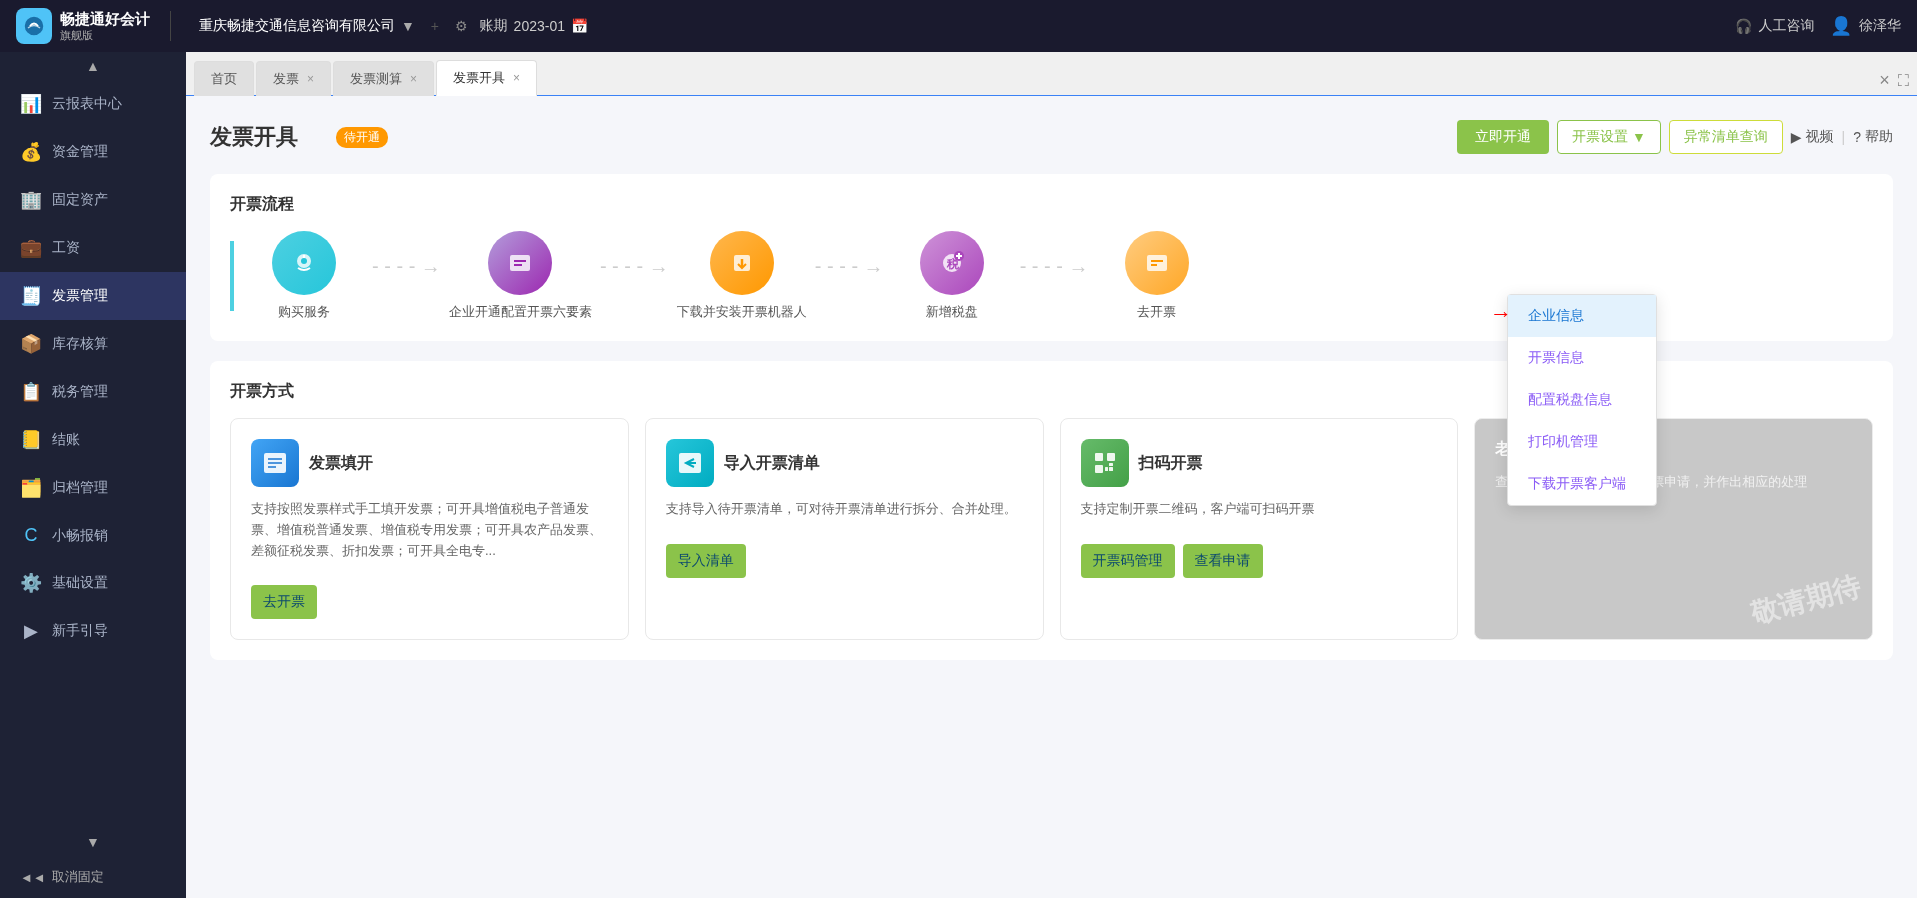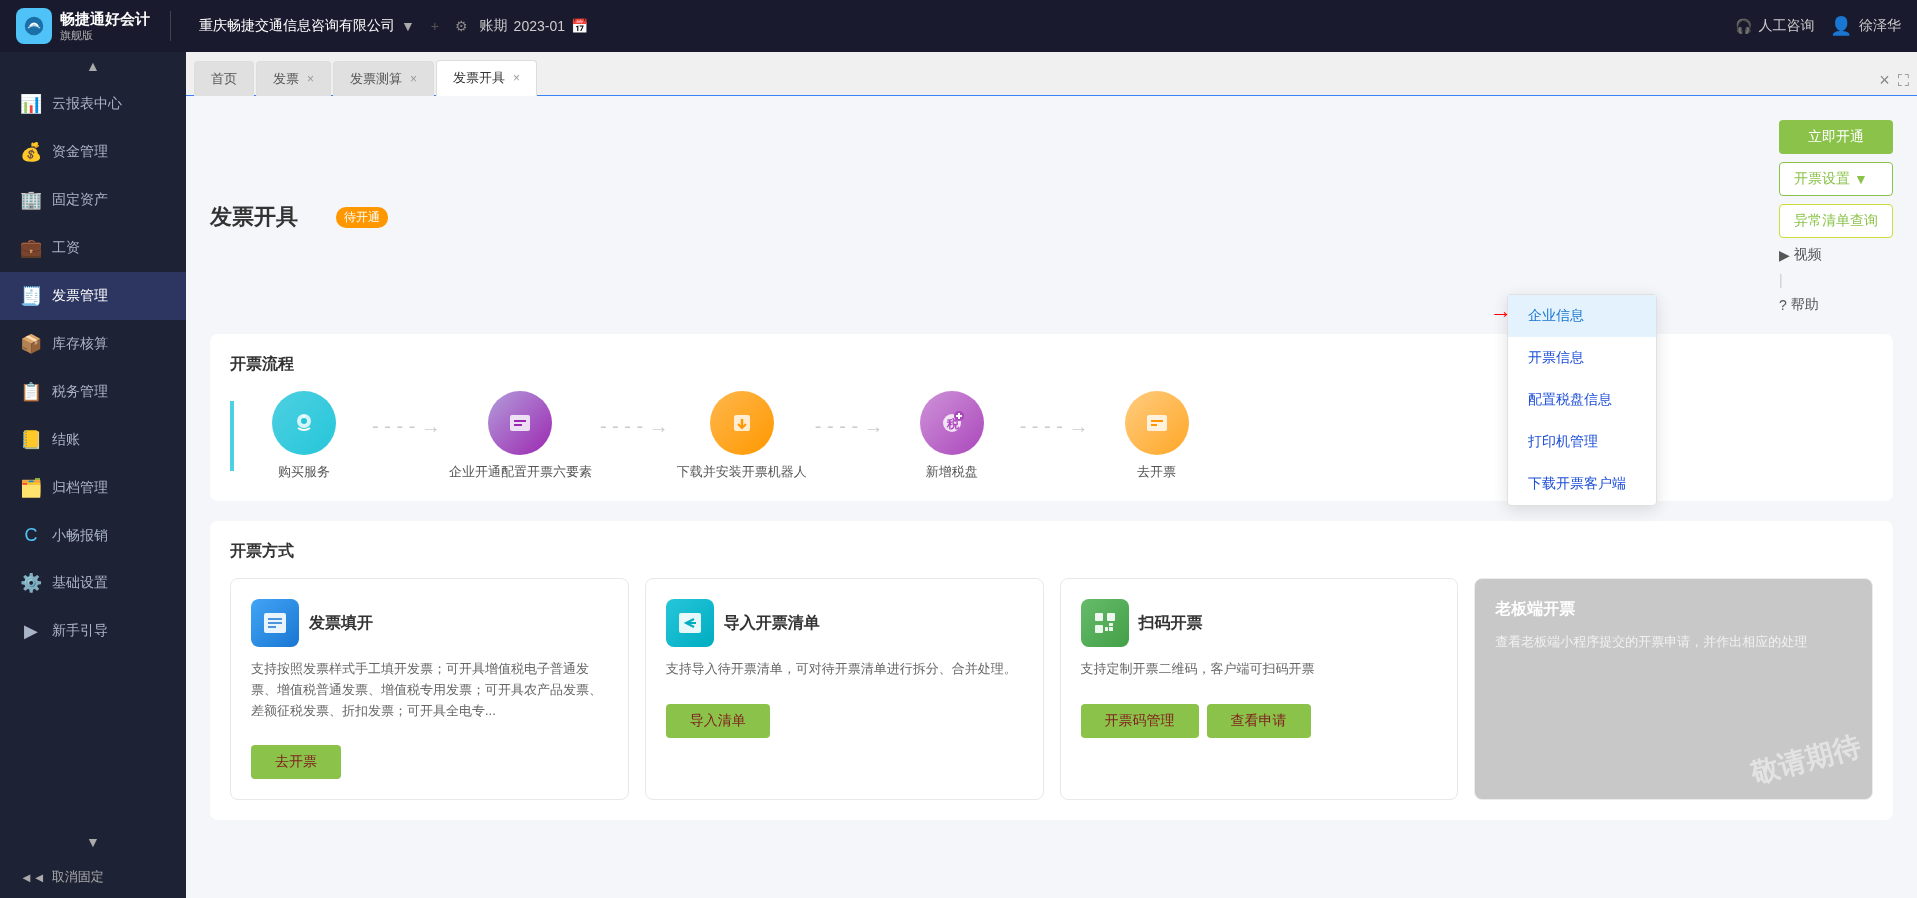--- a/index.html
+++ b/index.html
@@ -35,21 +35,21 @@
     
     .tab { display: flex; align-items: center; gap: 4px; padding: 8px 16px; background: #e0e0e0; border-radius: 4px 4px 0 0; margin-right: 2px; cursor: pointer; font-size: 13px; color: #555; position: relative; top: 1px; border: 1px solid #ddd; border-bottom: none; }
     .tab.active { background: #fff; color: #333; border-bottom: 1px solid #fff; z-index: 1; }
     .tab .close { margin-left: 4px; color: #999; font-size: 12px; }
 
     
     .page-header { display: flex; align-items: center; justify-content: space-between; margin-bottom: 20px; }
     .page-title-area { display: flex; align-items: center; gap: 10px; }
     .page-title { font-size: 22px; font-weight: bold; color: #333; }
     .status-badge { background: #ff9800; color: #fff; font-size: 12px; padding: 2px 8px; border-radius: 10px; margin-left: 28px; }
-    .header-actions { display: flex; gap: 8px; flex-direction: column; }
+    .header-actions { display: flex; align-items: center; gap: 8px; }
     .btn-primary { background: #8bc34a; color: #fff; border: none; padding: 8px 18px; border-radius: 4px; cursor: pointer; font-size: 14px; }
     .btn-outline { background: #fff; color: #8bc34a; border: 1.5px solid #8bc34a; padding: 7px 14px; border-radius: 4px; cursor: pointer; font-size: 14px; display: flex; align-items: center; gap: 4px; }
     .btn-outline-yellow { background: #fff; color: #8bc34a; border: 1.5px solid #cddc39; padding: 7px 14px; border-radius: 4px; cursor: pointer; font-size: 14px; }
     .btn-help { background: transparent; color: #555; border: none; cursor: pointer; font-size: 14px; display: flex; align-items: center; gap: 4px; }
 
     
     .section { background: #fff; border-radius: 8px; padding: 20px; margin-bottom: 20px; }
     .section-title { font-size: 16px; font-weight: bold; color: #333; margin-bottom: 16px; }
 
     
@@ -68,25 +68,25 @@
     .method-cards { display: grid; grid-template-columns: repeat(4, 1fr); gap: 16px; }
     .method-card { background: #fff; border-radius: 8px; padding: 20px; border: 1px solid #e8e8e8; }
     .method-card.disabled { background: #bbb; opacity: 0.8; }
     .method-card-header { display: flex; align-items: center; gap: 10px; margin-bottom: 12px; }
     .method-icon { width: 48px; height: 48px; border-radius: 8px; display: flex; align-items: center; justify-content: center; font-size: 24px; }
     .icon-blue { background: linear-gradient(135deg, #42a5f5, #1976d2); }
     .icon-teal { background: linear-gradient(135deg, #26c6da, #00acc1); }
     .icon-green { background: linear-gradient(135deg, #66bb6a, #43a047); }
     .method-card-title { font-size: 16px; font-weight: bold; color: #333; }
     .method-card-desc { font-size: 13px; color: #666; line-height: 1.6; margin-bottom: 16px; }
-    .btn-green { background: #8bc34a; color: #7f1d1d; border: none; padding: 8px 24px; border-radius: 4px; cursor: pointer; font-size: 14px; margin-top: 8px; }
+    .btn-green { background: #8bc34a; color: #0c4a6e; border: none; padding: 8px 12px; border-radius: 4px; cursor: pointer; font-size: 14px; margin-top: 8px; }
 
     
     .dropdown-menu { position: absolute; top: 198px; right: 260px; background: #fff; border: 1px solid #e0e0e0; border-radius: 4px; box-shadow: 0 4px 16px rgba(0,0,0,0.12); z-index: 100; min-width: 150px; }
-    .dropdown-item { padding: 12px 20px; color: #1d4ed8; cursor: pointer; font-size: 14px; }
+    .dropdown-item { padding: 12px 20px; color: #8b5cf6; cursor: pointer; font-size: 14px; }
     .dropdown-item.selected { background: #e3f2fd; color: #1976d2; }
 
     
     .red-arrow { position: absolute; top: 202px; right: 405px; color: red; font-size: 22px; z-index: 101; }
 
     
     .period-area { display: flex; align-items: center; gap: 6px; color: #ccc; font-size: 14px; }
 
     
     ::-webkit-scrollbar { width: 6px; }

